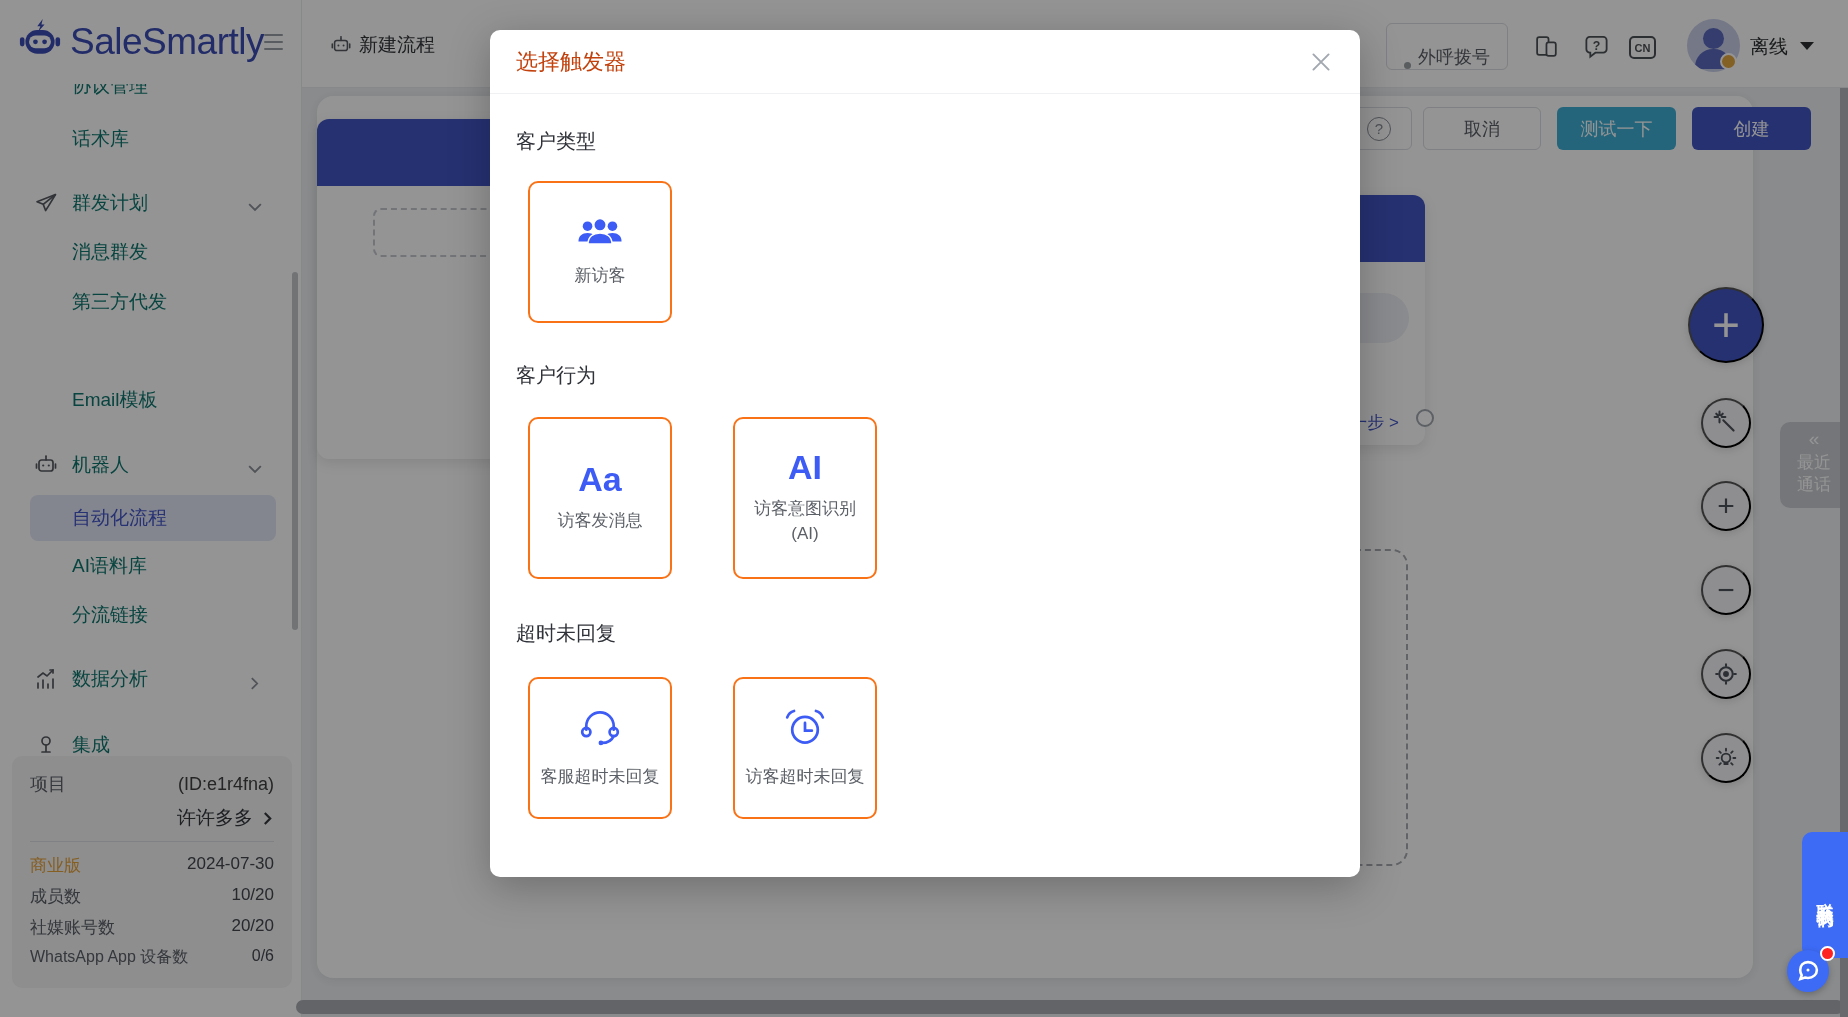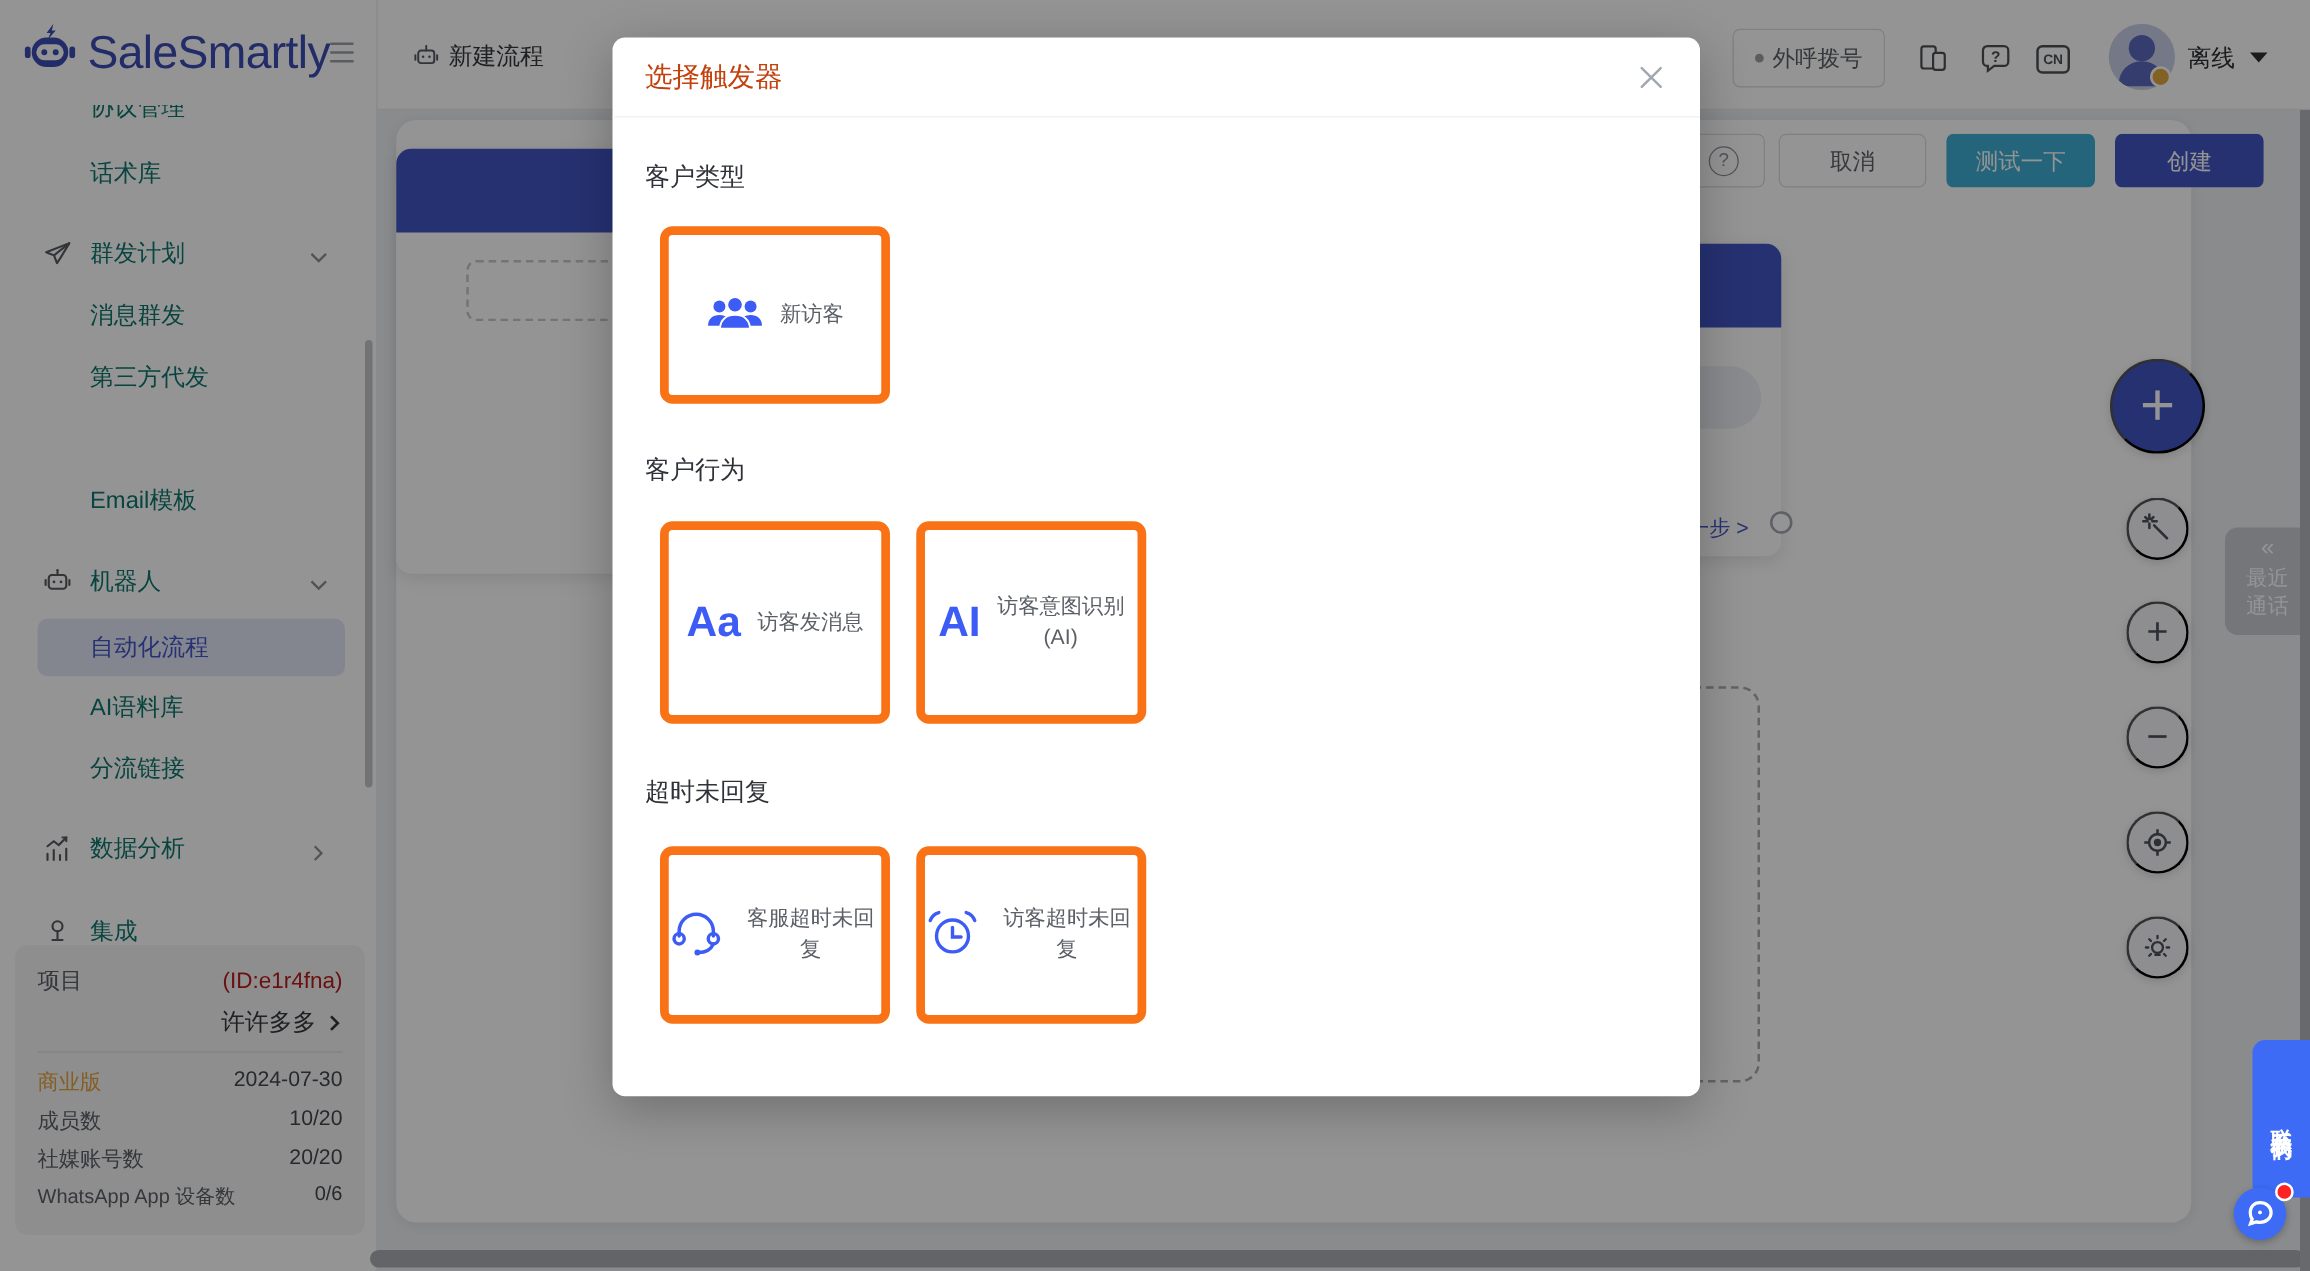--- a/index.html
+++ b/index.html
@@ -24,35 +24,35 @@
   .mi.active{left:30px;width:246px;background:#e4e7f7;border-radius:8px;color:#4356c6}
   .mi.active .lbl{left:42px}
 
   #side-scroll{position:absolute;left:292px;top:272px;width:6px;height:358px;
                background:#c4c6ca;border-radius:3px;z-index:4}
 
   
   #project{position:absolute;left:12px;top:756px;width:280px;height:232px;background:#f4f5f7;
            border-radius:10px;padding:16px 18px;z-index:4;font-size:18px;color:#5b5f66}
   .prow{display:flex;justify-content:space-between;align-items:center;margin-bottom:9px}
-  .prow .r{color:#b91c1c}
+  .prow .r{color:#404040}
   #proj-name-row{justify-content:flex-end;color:#34373c;font-size:19px}
   #proj-divider{border-top:1px solid #dcdee3;margin:10px 0 12px}
   .plan{color:#e6a23c}
   .pstat{display:flex;justify-content:space-between;margin-bottom:8px;font-size:17px}
   .pstat .v{color:#44474d}
 
   
   #topbar{position:absolute;left:302px;right:0;top:0;height:88px;background:#fff;
           border-bottom:1px solid #e8eaee;z-index:1}
   #page-title-wrap{position:absolute;left:28px;top:32px;display:flex;align-items:center;gap:7px;
                    font-size:19px;color:#34373c}
   #page-title-wrap svg{color:#565a61}
   #dial-btn{position:absolute;left:1084px;top:23px;width:122px;height:47px;border:1px solid #d9dce3;
-            border-radius:6px;background:#fff;display:flex;align-items:center;justify-content:center;
+            border-radius:6px;background:#fff;display:flex;align-items:flex-end;justify-content:center;
             gap:7px;font-size:18px;color:#5b5f66;cursor:pointer}
   .status-dot{width:7px;height:7px;border-radius:50%;background:#9aa0a6}
   .tb-ico{position:absolute;top:33px;width:27px;height:27px;color:#4d5156;cursor:pointer}
   #lang-badge{position:absolute;left:1327px;top:36px;min-width:27px;height:23px;border:2px solid #4d5156;
               border-radius:5px;font-size:11px;font-weight:bold;color:#4d5156;display:flex;
               align-items:center;justify-content:center;padding:0 2px;cursor:pointer}
   #avatar{position:absolute;left:1385px;top:19px;width:53px;height:53px;border-radius:50%;
           background:#c9cfe9;cursor:pointer}
   #avatar .head{position:absolute;left:16px;top:9px;width:21px;height:21px;border-radius:50%;background:#5a69bd}
   #avatar .body{position:absolute;left:8px;top:30px;width:37px;height:20px;border-radius:18px 18px 0 0;background:#5a69bd}
@@ -110,22 +110,22 @@
   #vtrack{position:absolute;left:1840px;top:88px;width:8px;height:929px;background:#b4b6bb;z-index:3;cursor:pointer}
 
   
   #overlay{position:absolute;inset:0;background:rgba(0,0,0,.42);z-index:40}
   #modal{position:absolute;left:490px;top:30px;width:870px;height:847px;background:#fff;border-radius:10px;
          box-shadow:0 10px 40px rgba(0,0,0,.25);z-index:50}
   #modal-hd{height:64px;border-bottom:1px solid #f0f1f3;display:flex;align-items:center;padding:0 26px}
   #modal-title{font-size:22px;font-weight:500;color:#c2410c}
   #modal-close{margin-left:auto;width:26px;height:26px;color:#a2a8b0;cursor:pointer}
   .sec-title{position:absolute;left:26px;font-size:20px;color:#2f3238}
-  .tcard{position:absolute;width:184px;border:7px solid #f97316;border-radius:10px;background:#fff;
-         display:flex;flex-direction:row;align-items:center;justify-content:center;gap:13px;cursor:pointer}
+  .tcard{position:absolute;width:144px;border:2px solid #f97316;border-radius:10px;background:#fff;
+         display:flex;flex-direction:column;align-items:center;justify-content:center;gap:13px;cursor:pointer}
   .tcard .cap{font-size:17px;color:#5b5f66;text-align:center;line-height:1.45}
   .glyph{font-size:34px;font-weight:800;color:#3d5cf5;line-height:1}
   .blue-ico{color:#3d5cf5}
 
   
   #contact-tab{position:absolute;left:1802px;top:832px;width:46px;height:126px;background:#3d6bf5;
                border-radius:10px 0 0 10px;z-index:60;cursor:pointer;display:flex;align-items:center;
                justify-content:center;color:#fff;font-weight:bold;font-size:17px;
                writing-mode:vertical-rl;letter-spacing:3px}
   #contact-bubble{position:absolute;left:1787px;top:950px;width:42px;height:42px;border-radius:50%;

